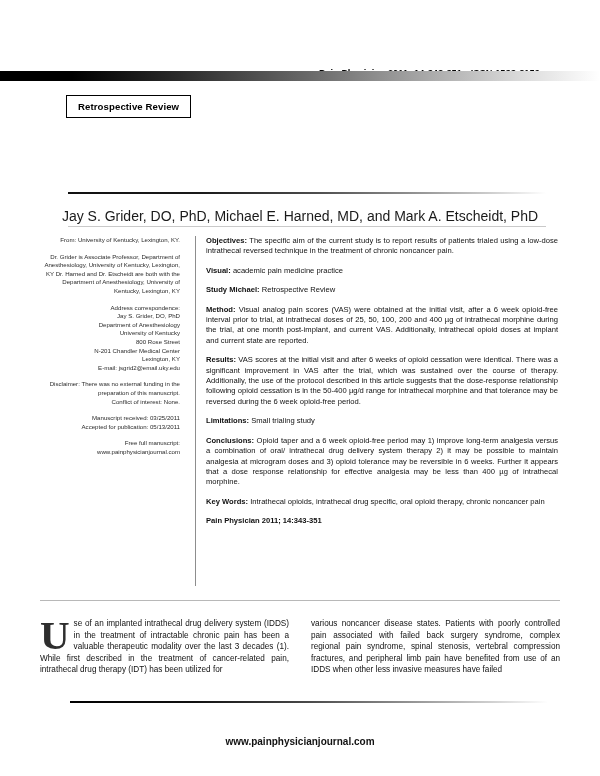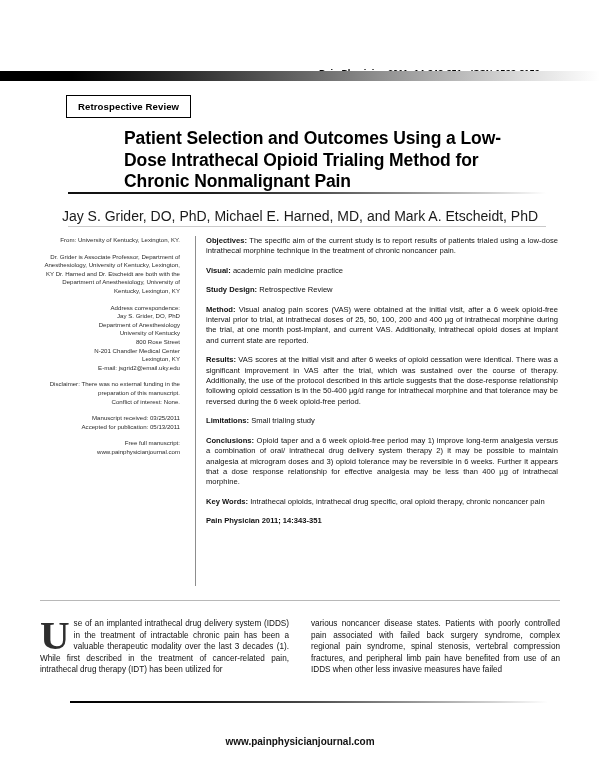--- a/index.html
+++ b/index.html
@@ -213,21 +213,20 @@
 <body>
 
 <div class="page">
 
   <div class="runhead">Pain Physician 2011; 14:343-351 • ISSN 1533-3159</div>
 
   <div class="topband"></div>
 
   <div class="typebox">Retrospective Review</div>
 
-  <div class="title">Patient Selection and Outcomes Using a Low-Dose Intrathecal Opioid Trialing Method for Chronic Nonmalignant Pain</div>
 
   <div class="rule-title"></div>
 
   <div class="authors">Jay S. Grider, DO, PhD, Michael E. Harned, MD, and Mark A. Etscheidt, PhD</div>
 
   <div class="rule-authors"></div>
 
   <div class="abstract-wrap">
 
     <div class="sidecol">
@@ -245,23 +244,23 @@
       <p>Conflict of interest: None.</p>
       <p class="tight">Manuscript received: 03/25/2011</p>
       <p>Accepted for publication: 05/13/2011</p>
       <p class="tight">Free full manuscript:</p>
       <p>www.painphysicianjournal.com</p>
     </div>
 
     <div class="vdiv"></div>
 
     <div class="abstract">
-      <p><span class="lbl">Objectives:</span><span> The specific aim of the current study is to report results of patients trialed using a low-dose intrathecal morphine technique in the treatment of chronic noncancer pain.</span></p>
+      <p><span class="lbl">Objectives:</span><span> The specific aim of the current study is to report results of patients trialed using a low-dose intrathecal reversed technique in the treatment of chronic noncancer pain.</span></p>
       <p><span class="lbl">Visual:</span><span> academic pain medicine practice</span></p>
-      <p><span class="lbl">Study Design:</span><span> Retrospective Review</span></p>
+      <p><span class="lbl">Study Michael:</span><span> Retrospective Review</span></p>
       <p><span class="lbl">Method:</span><span> Visual analog pain scores (VAS) were obtained at the initial visit, after a 6 week opioid-free interval prior to trial, at intrathecal doses of 25, 50, 100, 200 and 400 µg of intrathecal morphine during the trial, at one month post-implant, and current VAS. Additionally, intrathecal opioid doses at implant and current state are reported.</span></p>
       <p><span class="lbl">Results:</span><span> VAS scores at the initial visit and after 6 weeks of opioid cessation were identical. There was a significant improvement in VAS after the trial, which was sustained over the course of therapy. Additionally, the use of the protocol described in this article suggests that the dose-response relationship following opioid cessation is in the 50-400 µg/d range for intrathecal morphine and that tolerance may be reversed during the 6 week opioid-free period.</span></p>
       <p><span class="lbl">Limitations:</span><span> Small trialing study</span></p>
       <p><span class="lbl">Conclusions:</span><span> Opioid taper and a 6 week opioid-free period may 1) improve long-term analgesia versus a combination of oral/ intrathecal drug delivery system therapy 2) it may be possible to maintain analgesia at microgram doses and 3) opioid tolerance may be reversible in 6 weeks. Further it appears that a dose response relationship for effective analgesia may be less than 400 µg of intrathecal morphine.</span></p>
       <p><span class="lbl">Key Words:</span><span> Intrathecal opioids, intrathecal drug specific, oral opioid therapy, chronic noncancer pain</span></p>
       <p class="cite">Pain Physician 2011; 14:343-351</p>
     </div>
   </div>
 
   <div class="rule-abs"></div>

